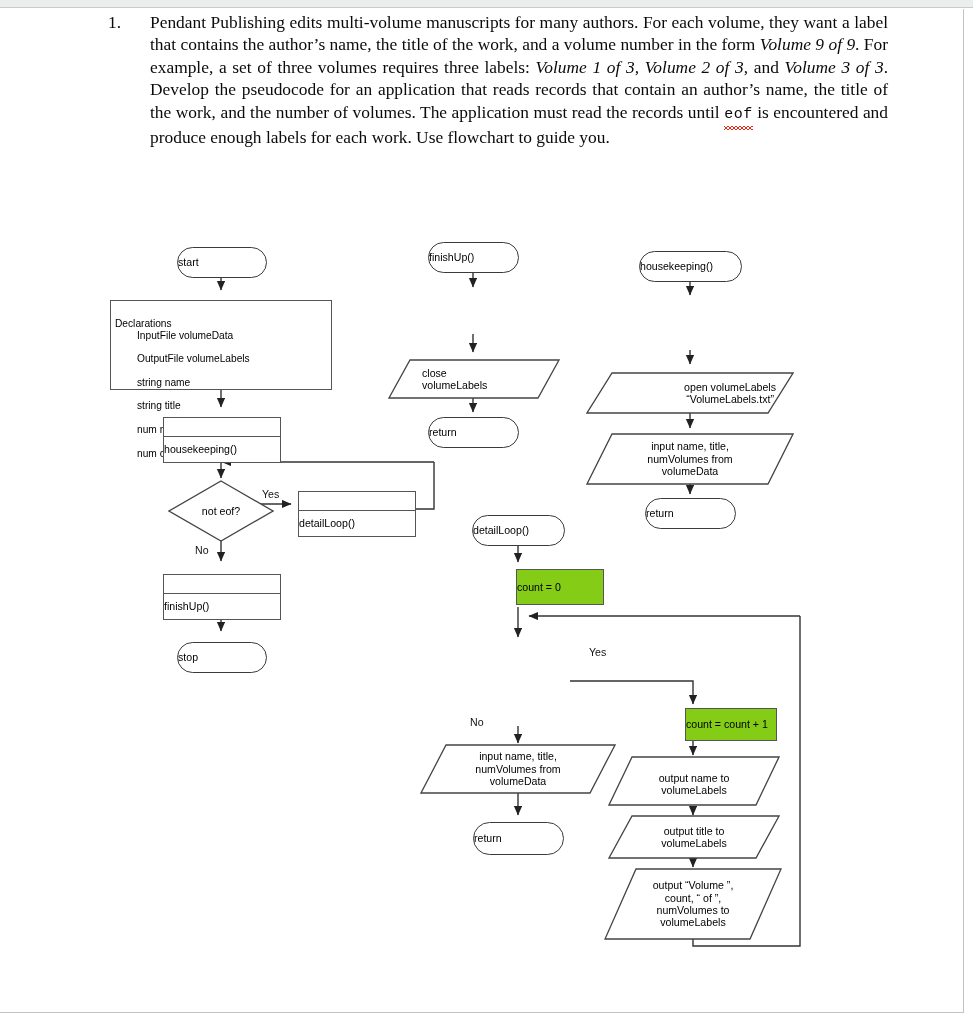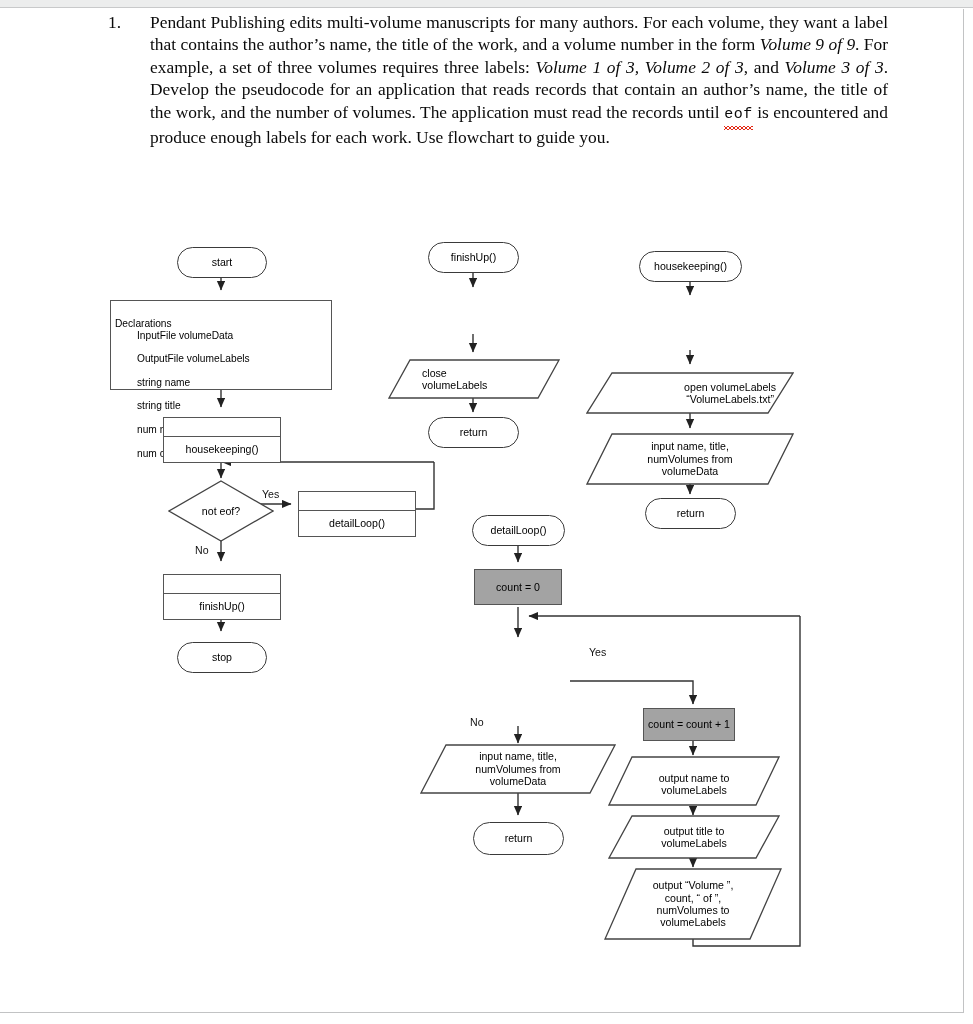--- a/index.html
+++ b/index.html
@@ -81,36 +81,36 @@
     left: 0;
     top: 0;
     width: 964px;
     height: 1004px;
   }
   .node {
     position: absolute;
     box-sizing: border-box;
     display: flex;
     align-items: center;
-    justify-content: center;
     text-align: center;
     font-family: "Liberation Sans", sans-serif;
     font-size: 10.6px;
     line-height: 12.4px;
     color: #000000;
     white-space: pre-line;
   }
   .terminal {
     border: 1px solid #3a3a3a;
     border-radius: 999px;
     background: #fff;
   }
   .process {
     border: 1px solid #555555;
-    background: #a3a3a3;
+    background: #84cc16;
+    margin-left: 42px;
   }
   .module {
     border: 1px solid #555555;
     background: #fff;
     align-items: flex-end;
     padding-bottom: 7px;
   }
   .module::before {
     content: "";
     position: absolute;

